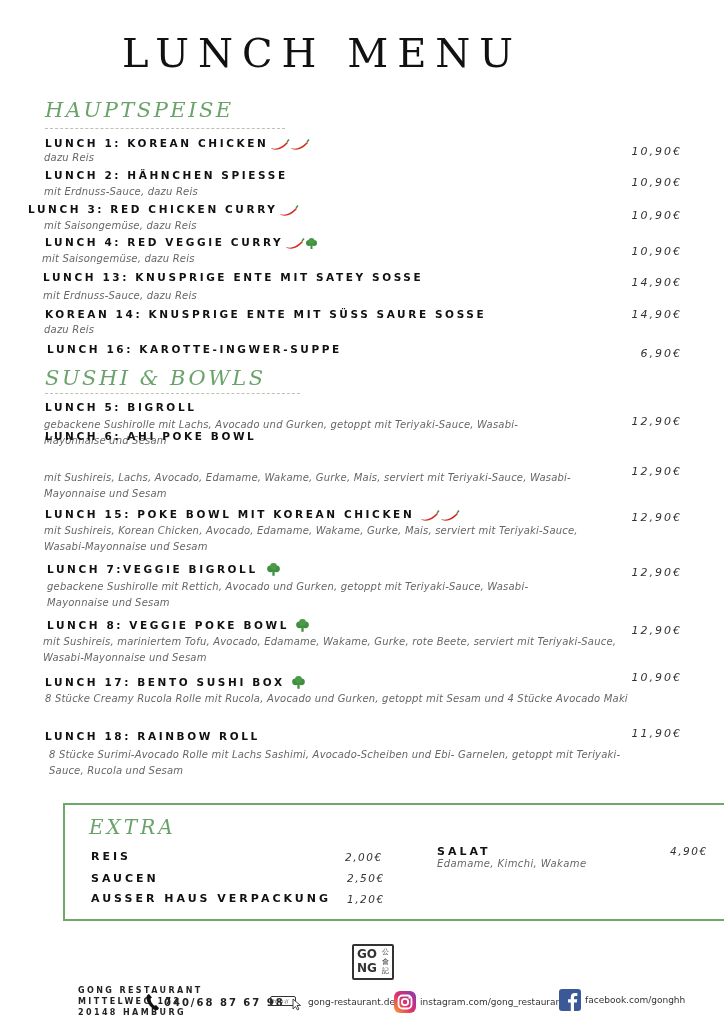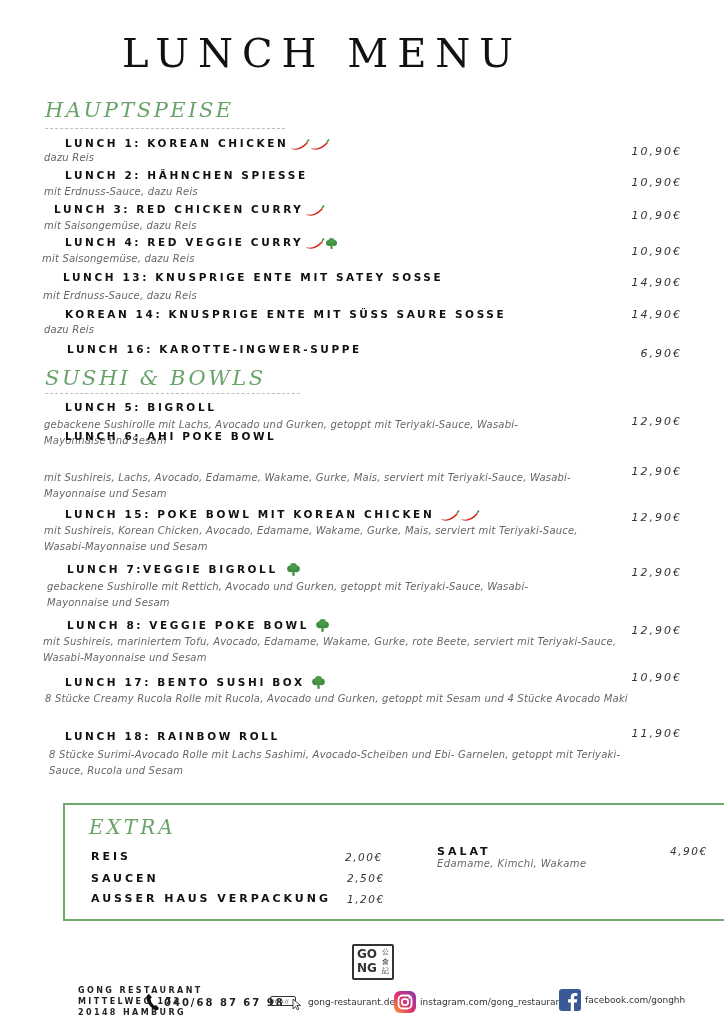--- a/index.html
+++ b/index.html
@@ -19,21 +19,21 @@
   }
   .dash {
     position: absolute; left: 45px; height: 0;
     border-top: 1.5px dashed #b8c4ae;
   }
 
   .item { position: absolute; left: 0; width: 724px; }
   .item-name {
     position: absolute; white-space: nowrap;
     font-family: "DejaVu Sans", sans-serif; font-weight: bold;
-    font-size: 10.5px; letter-spacing: 2.6px; color: #111; margin-left: 20px;
+    font-size: 10.5px; letter-spacing: 2.6px; color: #111;
   }
   .item-desc {
     position: absolute; font-family: "DejaVu Sans", sans-serif; font-style: italic;
     font-size: 10px; color: #666; line-height: 16px; width: 580px; letter-spacing: 0.2px;
   }
   .price {
     position: absolute; right: 42px; text-align: right;
     font-family: "DejaVu Sans", sans-serif; font-style: italic;
     font-size: 11px; letter-spacing: 2px; color: #333;
   }
@@ -110,21 +110,21 @@
     <div class="price" style="top:145px;">10,90€</div>
   </div>
 
   <div class="item">
     <span class="item-name" style="left:45px; top:169px;">LUNCH 2: HÄHNCHEN SPIESSE</span>
     <div class="item-desc" style="left:44px; top:184px;">mit Erdnuss-Sauce, dazu Reis</div>
     <div class="price" style="top:176px;">10,90€</div>
   </div>
 
   <div class="item">
-    <span class="item-name" style="left:34px; top:203px;text-align:right;"><span>LUNCH 3: RED CHICKEN CURRY</span><span class="icons"><svg width="20" height="12" viewBox="0 0 20 12">
+    <span class="item-name" style="left:28px; top:203px;text-align:right;"><span>LUNCH 3: RED CHICKEN CURRY</span><span class="icons"><svg width="20" height="12" viewBox="0 0 20 12">
             <path d="M1 9 Q8 12 17 3 L18 4 Q10 13 2 10 Z" fill="#d42a1e"></path>
             <path d="M17 3 L19 0.5" stroke="#3f8f3f" stroke-width="1.4"></path>
           </svg></span></span>
     <div class="item-desc" style="left:44px; top:218px;">mit Saisongemüse, dazu Reis</div>
     <div class="price" style="top:209px;">10,90€</div>
   </div>
 
   <div class="item">
     <span class="item-name" style="left:45px; top:236px;"><span>LUNCH 4: RED VEGGIE CURRY</span><span class="icons"><svg width="20" height="12" viewBox="0 0 20 12">
             <path d="M1 9 Q8 12 17 3 L18 4 Q10 13 2 10 Z" fill="#d42a1e"></path>

